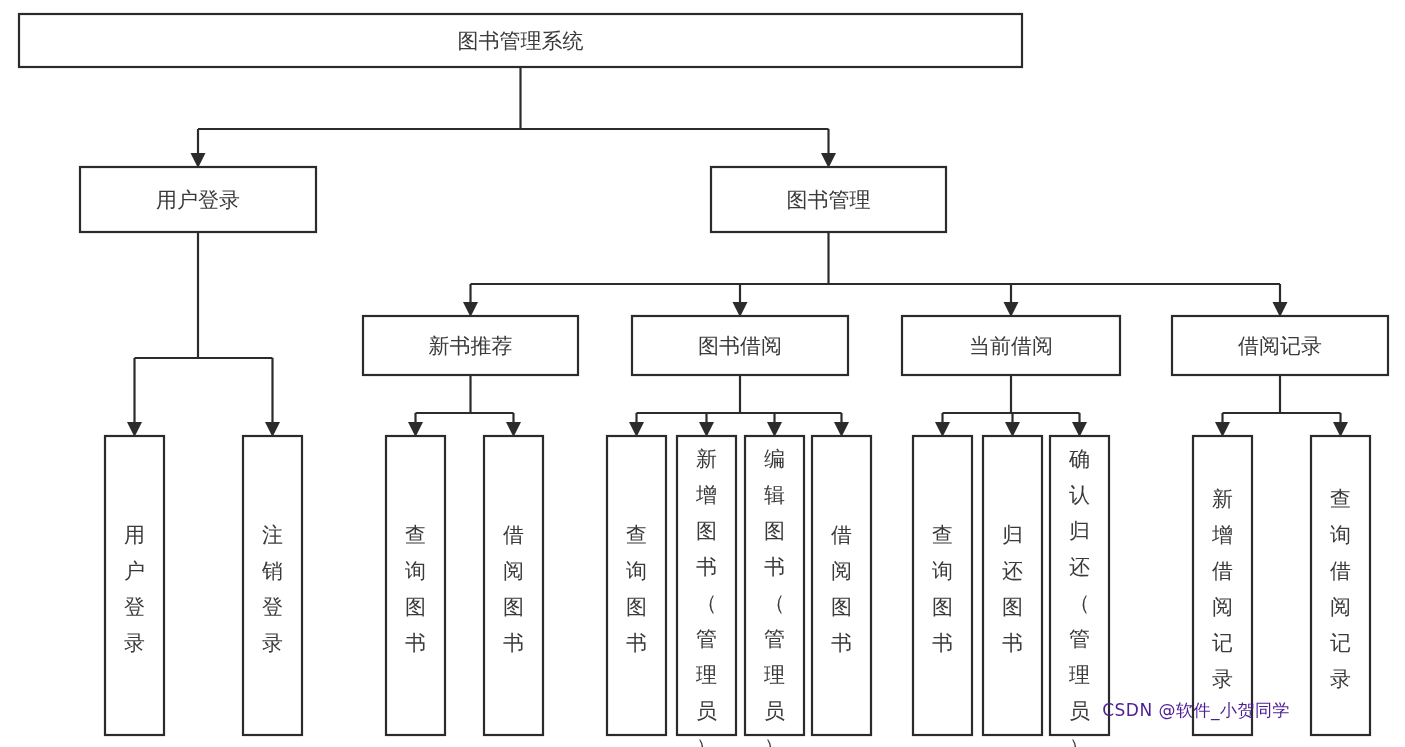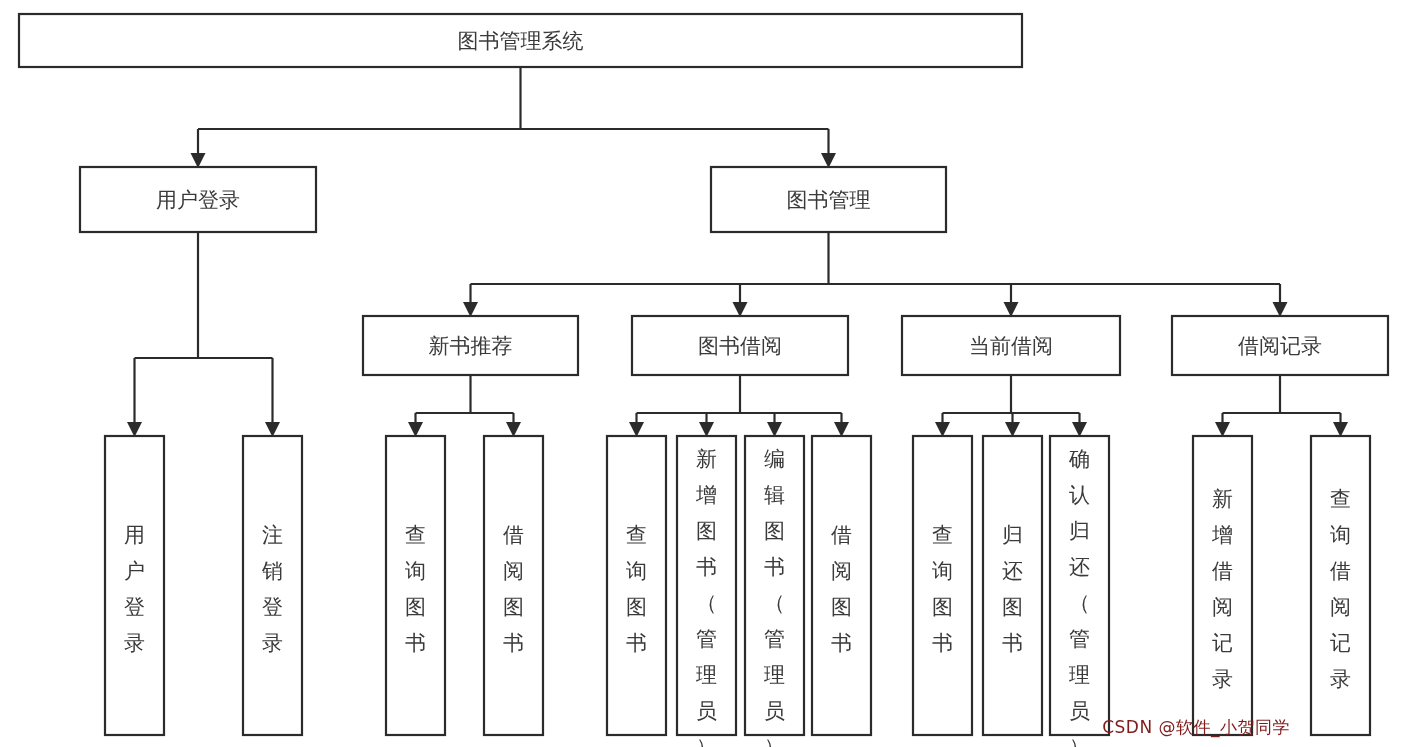--- a/index.html
+++ b/index.html
@@ -53,22 +53,22 @@
   }
   .node-label-v-char {
     fill: #3a3a3a;
     font-family: "DejaVu Sans", "Liberation Sans", sans-serif;
     font-size: 21px;
     text-anchor: middle;
   }
   .watermark {
     position: absolute;
     right: 12px;
-    bottom: 8px;
-    color: #7f1d1d;
+    bottom: 25px;
+    color: #4c1d95;
     font-size: 17px;
     font-family: "DejaVu Sans", "Liberation Sans", sans-serif;
     white-space: nowrap;
     pointer-events: none;
     letter-spacing: 0.5px;
   }
 </style>
 </head>
 <body>
 

